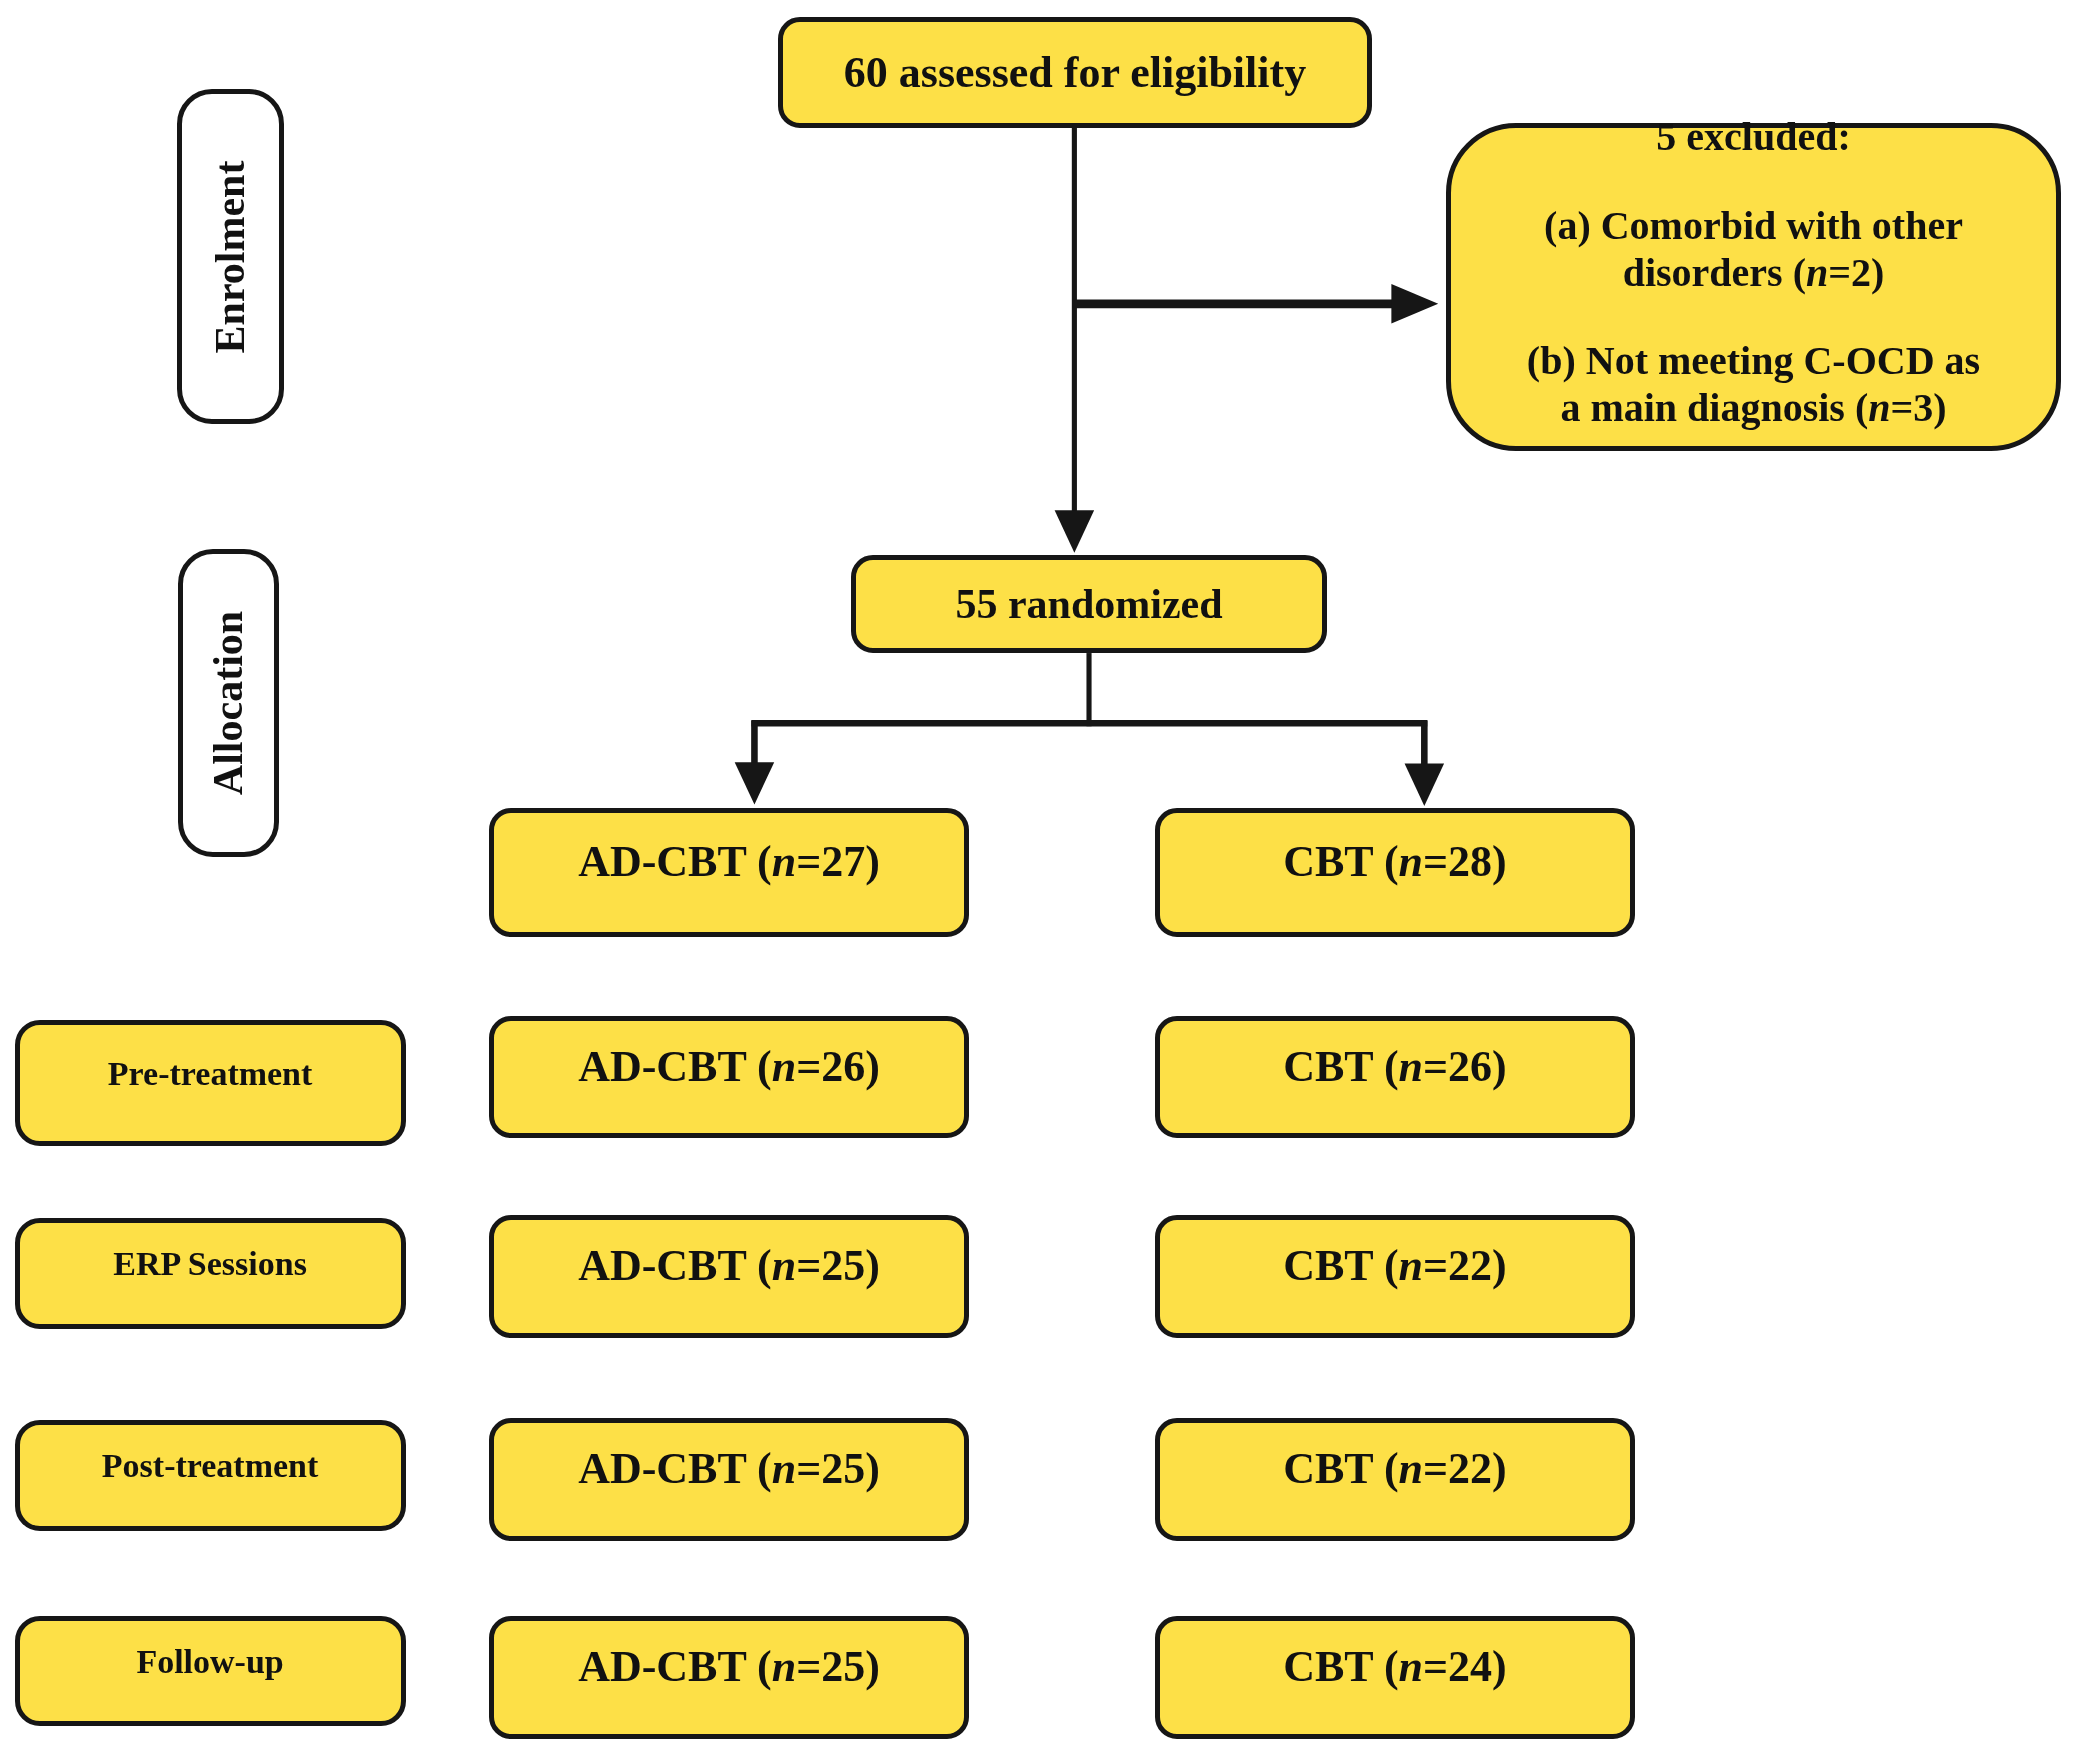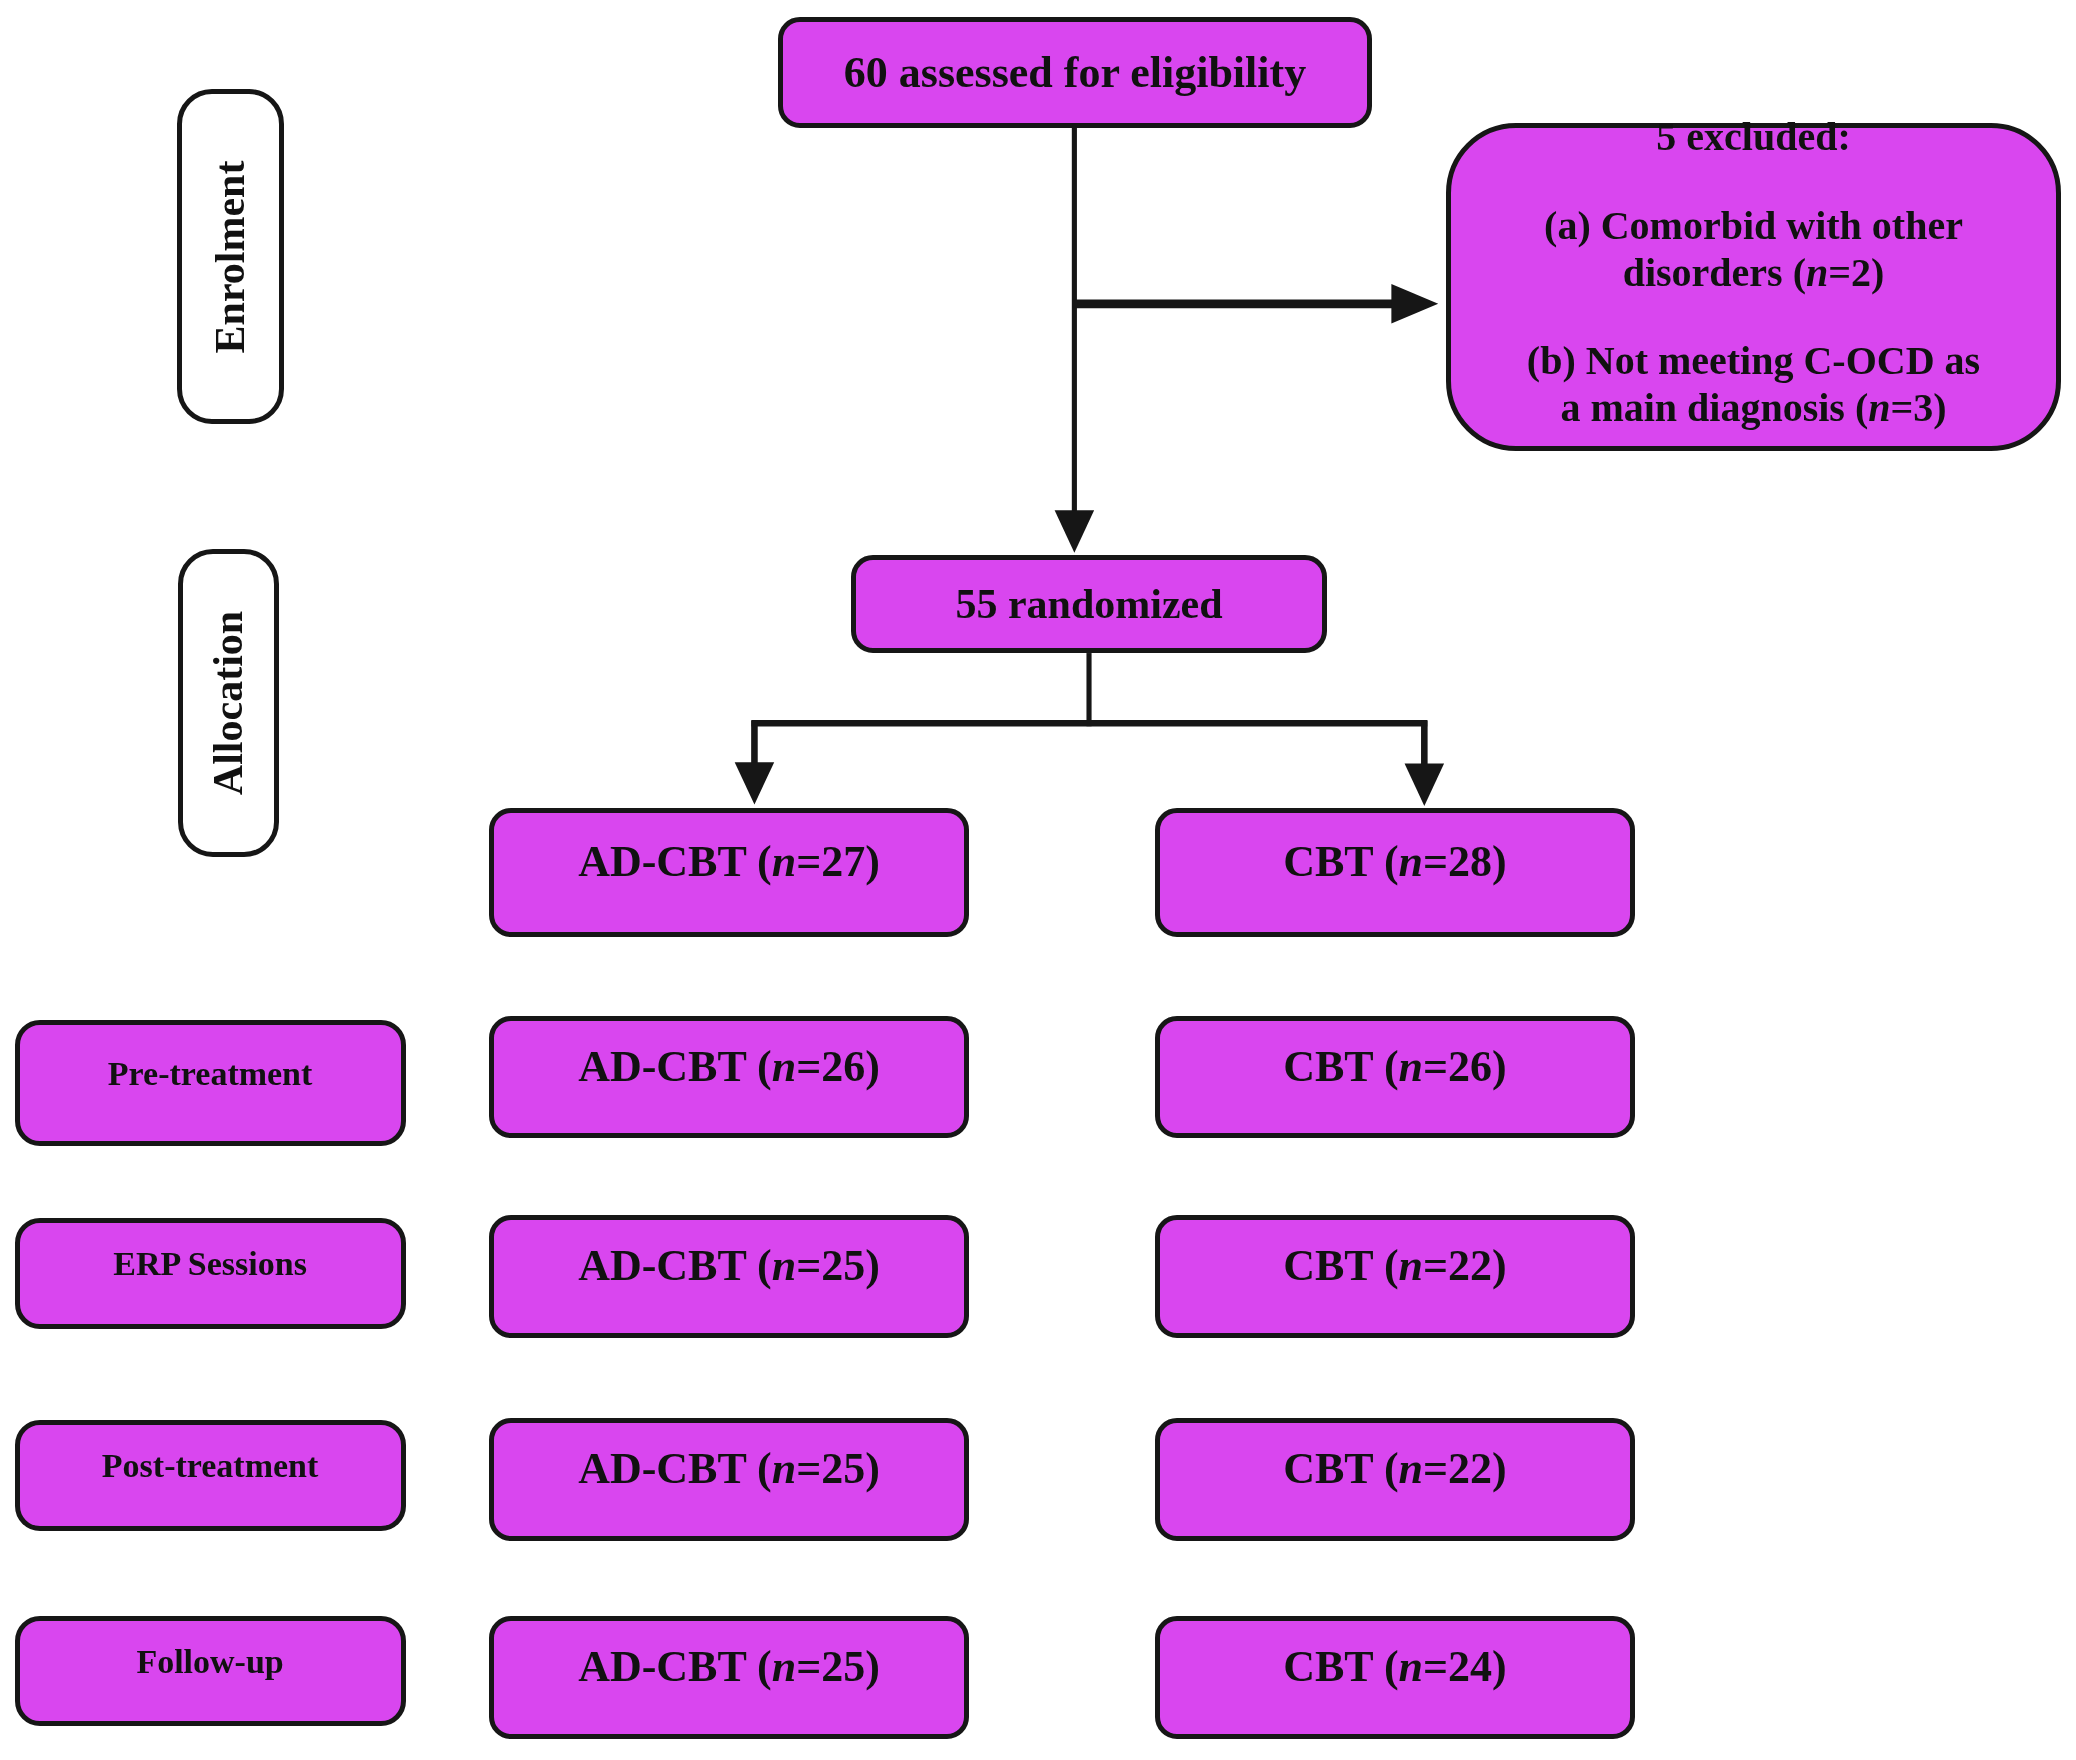--- a/index.html
+++ b/index.html
@@ -19,21 +19,21 @@
   #arrows {
     position: absolute;
     left: 0;
     top: 0;
     width: 2077px;
     height: 1760px;
   }
   .box {
     position: absolute;
     box-sizing: border-box;
-    background: #d946ef;
+    background: #fde047;
     border: 5.1px solid #161616;
     border-radius: 22px;
     display: flex;
     align-items: center;
     justify-content: center;
     text-align: center;
     font-weight: bold;
     color: #111111;
   }
   .box .t { display: inline-block; }

